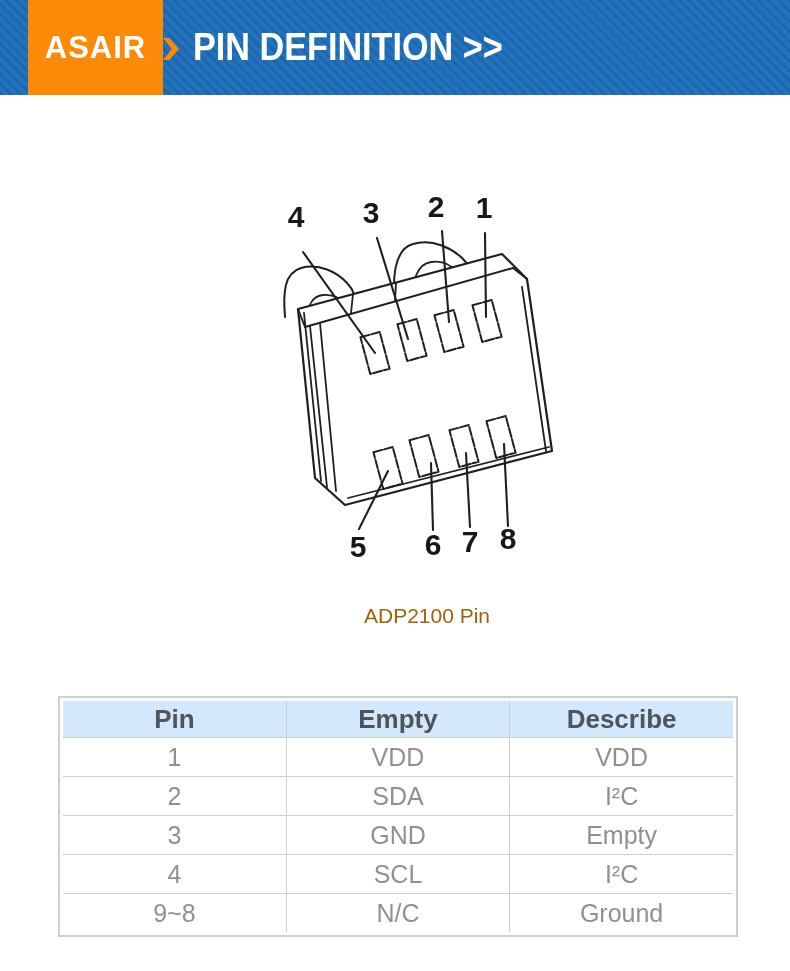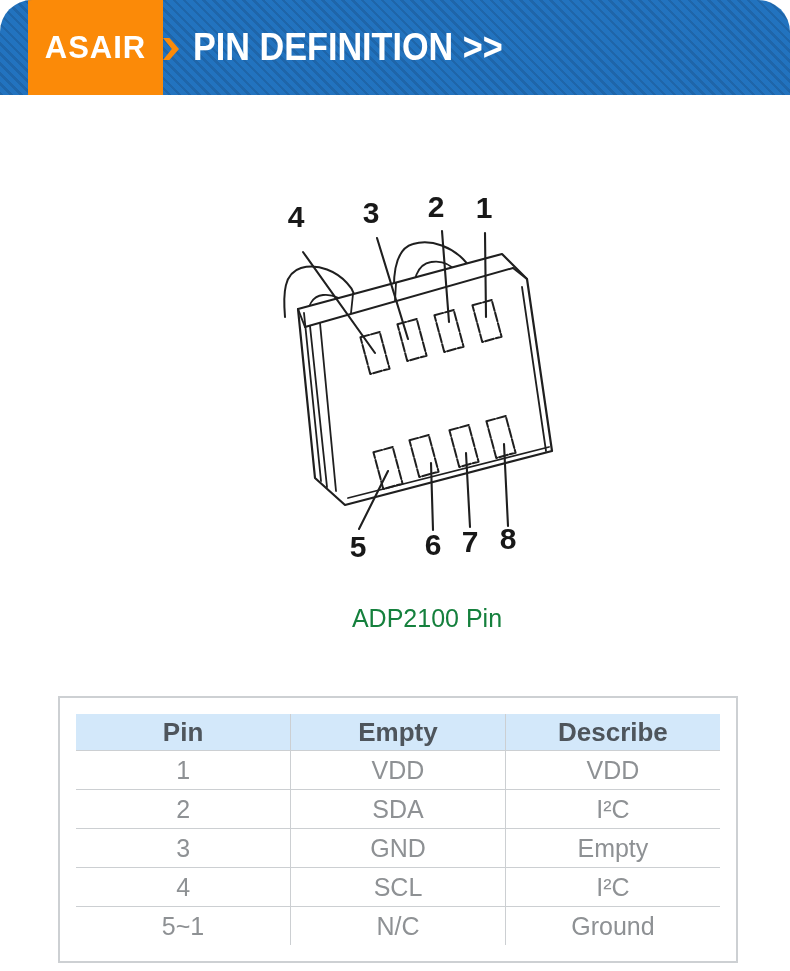--- a/index.html
+++ b/index.html
@@ -1,19 +1,18 @@
 <!DOCTYPE html>
 <html><head>
 <meta charset="utf-8">
 <style>
   html,body{margin:0;padding:0;background:#fff;}
   .page{
     position:relative;width:790px;height:971px;overflow:hidden;background:#fff;
     font-family:"Liberation Sans","DejaVu Sans",sans-serif;
-    border-radius:32px;
   }
   
   .banner{
     position:absolute;left:0;top:0;width:790px;height:95px;
     background-color:#2273bf;
     background-image:repeating-linear-gradient(45deg,rgba(15,35,62,0.17) 0 2.5px,rgba(0,0,0,0) 2.5px 7px);
   }
   .logo-box{
     position:absolute;left:28px;top:0;width:135px;height:95px;
     background:#fb8a08;display:flex;align-items:center;justify-content:center;
@@ -31,26 +30,26 @@
     transform:scaleX(0.9);transform-origin:left center;white-space:nowrap;
   }
   
   .diagram-svg{position:absolute;left:230px;top:185px;}
   .diagram-svg text{
     font-family:"Liberation Sans","DejaVu Sans",sans-serif;
     font-size:30px;font-weight:600;fill:#181818;text-anchor:middle;
   }
   .caption{
     position:absolute;top:604px;left:427px;transform:translateX(-50%);
-    font-size:25px;color:#15803d;white-space:nowrap;
+    font-size:21px;color:#a16207;white-space:nowrap;
   }
   
   .table-outer{
     position:absolute;left:58px;top:696px;width:680px;box-sizing:border-box;
-    border:2px solid #cdd0d3;padding:16px;background:#fff;
+    border:2px solid #cdd0d3;padding:3px;background:#fff;
   }
   table.pin-table{
     width:100%;border-collapse:collapse;table-layout:fixed;
   }
   .pin-table th{
     background:#d3e8fa;height:34px;font-size:26px;font-weight:bold;color:#4e555c;
     text-align:center;vertical-align:middle;
   }
   .pin-table td{
     height:36px;font-size:25px;font-weight:400;color:#8e9194;
@@ -162,21 +161,21 @@
           <td>3</td>
           <td>GND</td>
           <td>Empty</td>
         </tr>
         <tr>
           <td>4</td>
           <td>SCL</td>
           <td>I²C</td>
         </tr>
         <tr>
-          <td>5~1</td>
+          <td>9~8</td>
           <td>N/C</td>
           <td>Ground</td>
         </tr>
       </tbody>
     </table>
   </div>
 
 </div>
 
 </body></html>

